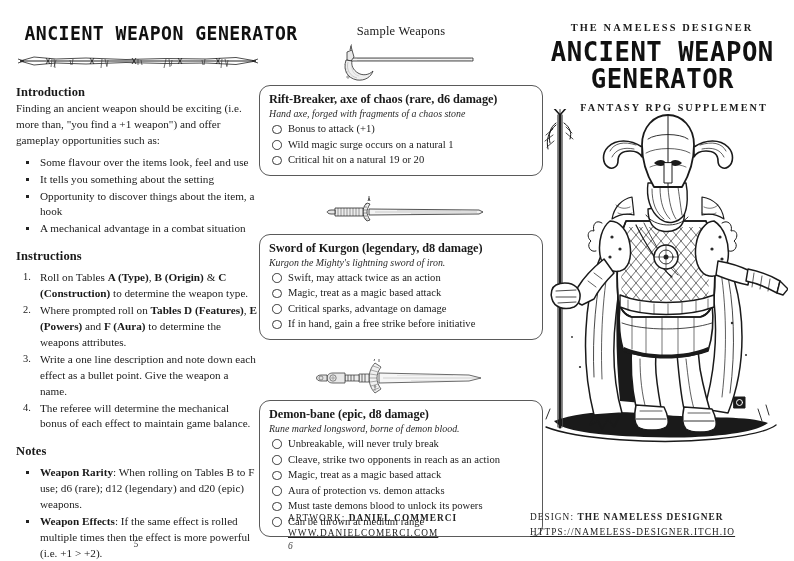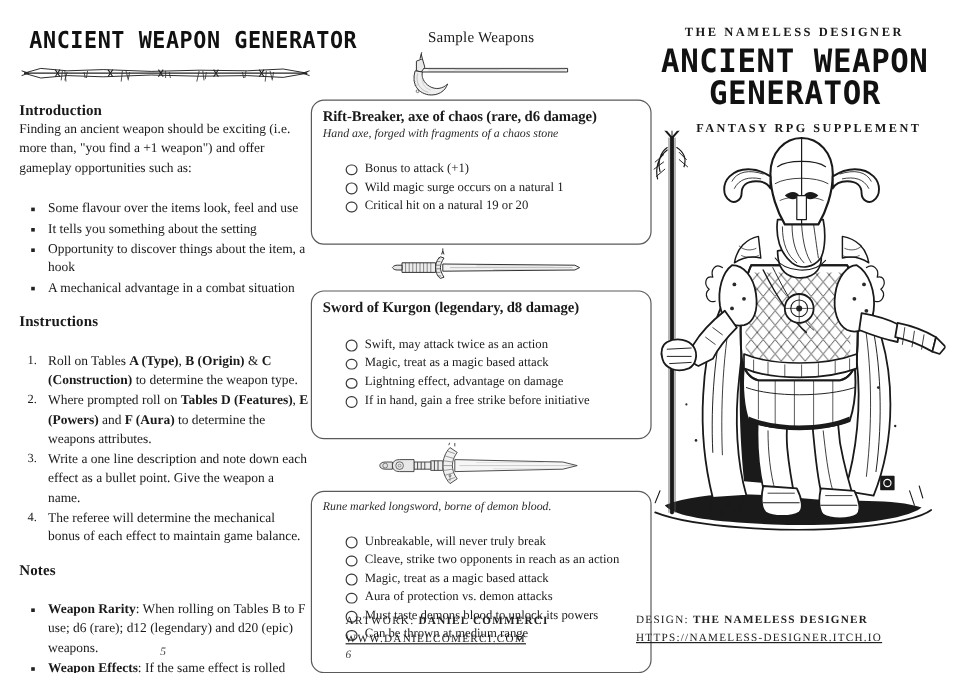--- a/index.html
+++ b/index.html
@@ -53,21 +53,21 @@
     font-size: 12.5px;
     margin: 0 0 1px 0;
     letter-spacing: .1px;
   }
   .body-text {
     font-size: 11.2px;
     line-height: 1.42;
     margin: 0;
   }
   ul.bullets, ol.numbers {
-    margin: 18px 0 0 0;
+    margin: 6px 0 0 0;
     padding: 0;
     list-style: none;
     font-size: 11.2px;
     line-height: 1.42;
   }
   ul.bullets > li {
     position: relative;
     padding-left: 24px;
     margin-bottom: 1px;
   }
@@ -146,21 +146,21 @@
     font-weight: bold;
     letter-spacing: -0.1px;
   }
   .wbox .desc {
     margin: 1px 0 2px 0;
     font-size: 9.9px;
     font-style: italic;
     color: #2a2a2a;
   }
   .wbox ul {
-    margin: 16px;
+    margin: 0;
     padding: 0;
     list-style: none;
     font-size: 10.6px;
     line-height: 1.47;
   }
   .wbox ul li {
     position: relative;
     padding-left: 19px;
   }
   .wbox ul li::before {
@@ -370,24 +370,25 @@
           <path d="M57 6 L58 3 L59 6" fill="#ddd"></path>
           <path d="M58 3 L58 1"></path>
           <path d="M24 13 L52 13 L52 21 L24 21 Z" fill="#ededed"></path>
           <path d="M27 13 L27 21 M30 13 L30 21 M33 13 L33 21 M36 13 L36 21 M39 13 L39 21 M42 13 L42 21 M45 13 L45 21 M48 13 L48 21" stroke-width="0.45"></path>
           <path d="M20 15 C 17 15, 16 17, 16 17 C 16 17, 17 19, 20 19 L24 19 L24 15 Z" fill="#e5e5e5"></path>
         </g>
       </svg>
     </div>
     <div class="wbox">
       <h3>Sword of Kurgon (legendary, d8 damage)</h3>
+      <div class="desc">Kurgon the Mighty's lightning sword of iron.</div>
       <ul>
         <li>Swift, may attack twice as an action</li>
         <li>Magic, treat as a magic based attack</li>
-        <li>Lightning effect, advantage on damage</li>
+        <li>Critical sparks, advantage on damage</li>
         <li>If in hand, gain a free strike before initiative</li>
       </ul>
     </div>
 
     <div class="mid-spacer-b"></div>
 
     <div class="weapon-art">
       <svg width="200" height="40" viewBox="0 0 200 40">
         <g fill="none" stroke="#3a3a3a" stroke-width="0.75">
           <path d="M78 14 L168 16 L180 19 L168 22 L78 24 Z" fill="#f6f6f6"></path>
@@ -405,20 +406,21 @@
           <circle cx="32" cy="19" r="3.2" stroke-width="0.6"></circle>
           <circle cx="32" cy="19" r="1.2" stroke-width="0.4"></circle>
           <path d="M20 16 C 17 16, 15.5 17.5, 15.5 19 C 15.5 20.5, 17 22, 20 22 L26 22 L26 16 Z" fill="#e2e2e2"></path>
           <circle cx="20" cy="19" r="2" stroke-width="0.5"></circle>
           <path d="M74 26 L74 32" stroke-width="0.4"></path>
           <circle cx="74" cy="27.5" r="0.9" stroke-width="0.4"></circle>
         </g>
       </svg>
     </div>
     <div class="wbox">
+      <h3>Demon-bane (epic, d8 damage)</h3>
       <div class="desc">Rune marked longsword, borne of demon blood.</div>
       <ul>
         <li>Unbreakable, will never truly break</li>
         <li>Cleave, strike two opponents in reach as an action</li>
         <li>Magic, treat as a magic based attack</li>
         <li>Aura of protection vs. demon attacks</li>
         <li>Must taste demons blood to unlock its powers</li>
         <li>Can be thrown at medium range</li>
       </ul>
     </div>

